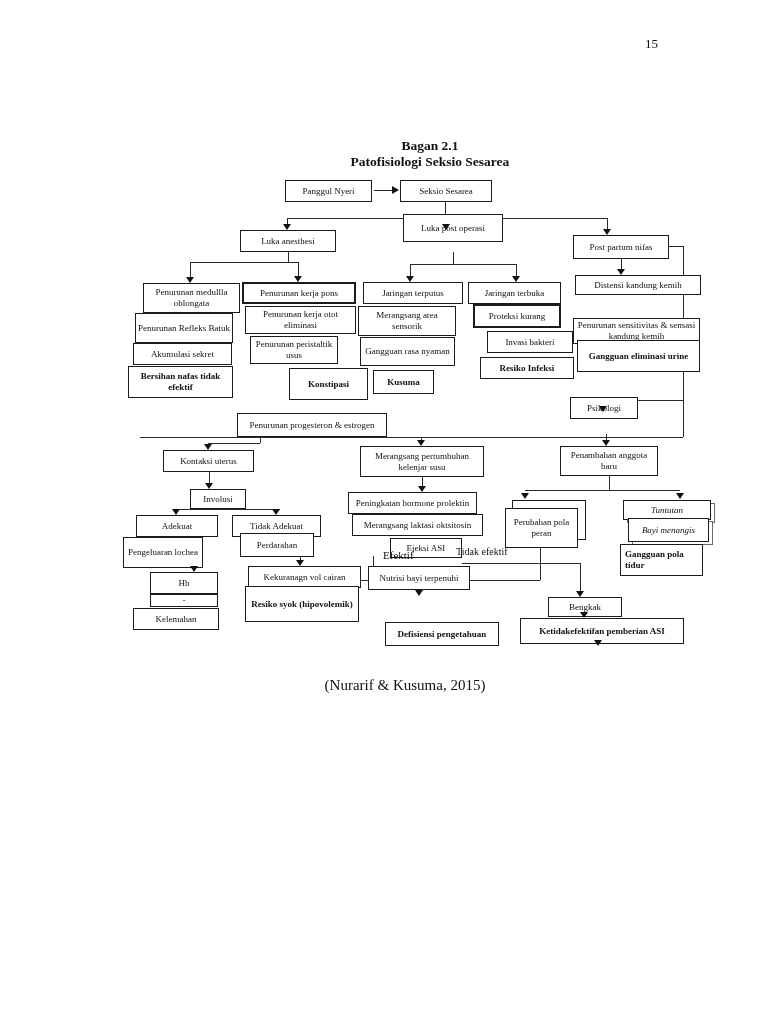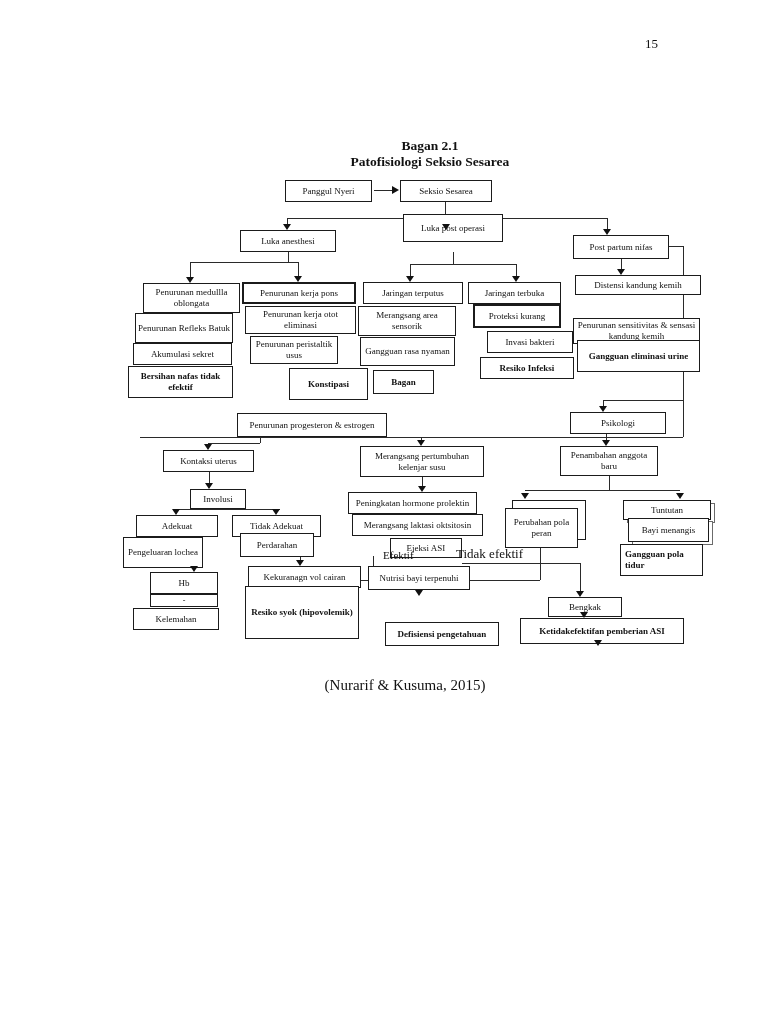--- a/index.html
+++ b/index.html
@@ -6,21 +6,21 @@
   .page{position:relative;width:768px;height:1024px;background:#ffffff;
         font-family:"Liberation Serif", serif;color:#111;overflow:hidden;}
   .pageno{position:absolute;font-size:13px;}
   .title{position:absolute;text-align:center;font-weight:bold;font-size:13.5px;line-height:1.15;}
   .node{position:absolute;border:1px solid #1b1b1b;background:#fff;box-sizing:border-box;
         display:flex;align-items:center;justify-content:center;text-align:center;
         font-size:9px;line-height:1.2;padding:1px 2px;z-index:2;}
   .bold{font-weight:bold;}
   .thick{border-width:2px;}
   .left{justify-content:flex-start;text-align:left;}
-  .dbl{box-shadow:4px 3px 0 -1px #fff,4px 3px 0 0 #6b6b6b;}
+  .dbl{box-shadow:4px 3px 0 -1px #fff,4px 3px 0 0 #6b6b6b;font-style:italic;}
   .lh{position:absolute;height:1px;background:#2a2a2a;z-index:1;}
   .lv{position:absolute;width:1px;background:#2a2a2a;z-index:1;}
   .ad{position:absolute;width:0;height:0;border-left:4px solid transparent;
       border-right:4px solid transparent;border-top:6px solid #111;z-index:3;}
   .ar{position:absolute;width:0;height:0;border-top:4px solid transparent;
       border-bottom:4px solid transparent;border-left:7px solid #111;z-index:3;}
   .flabel{position:absolute;z-index:4;background:transparent;}
   .citation{position:absolute;text-align:center;font-size:15px;}
   .ghost{position:absolute;border:1px solid #1b1b1b;background:#fff;z-index:1;}
 </style>
@@ -82,34 +82,34 @@
   <div class="node bold" style="left:128px;top:366px;width:105px;height:32px">Bersihan nafas tidak efektif</div>
 
   <div class="node thick" style="left:242px;top:282px;width:114px;height:22px">Penurunan kerja pons</div>
   <div class="node" style="left:245px;top:306px;width:111px;height:28px">Penurunan kerja otot eliminasi</div>
   <div class="node" style="left:250px;top:336px;width:88px;height:28px">Penurunan peristaltik usus</div>
   <div class="node bold" style="left:289px;top:368px;width:79px;height:32px">Konstipasi</div>
 
   <div class="node" style="left:363px;top:282px;width:100px;height:22px">Jaringan terputus</div>
   <div class="node" style="left:358px;top:306px;width:98px;height:30px">Merangsang area sensorik</div>
   <div class="node" style="left:360px;top:337px;width:95px;height:29px">Gangguan rasa nyaman</div>
-  <div class="node bold" style="left:373px;top:370px;width:61px;height:24px">Bagan</div>
+  <div class="node bold" style="left:373px;top:370px;width:61px;height:24px">Kusuma</div>
 
   <div class="node" style="left:468px;top:282px;width:93px;height:22px">Jaringan terbuka</div>
   <div class="node thick" style="left:473px;top:304px;width:88px;height:24px">Proteksi kurang</div>
   <div class="node" style="left:487px;top:331px;width:86px;height:22px">Invasi bakteri</div>
   <div class="node bold" style="left:480px;top:357px;width:94px;height:22px">Resiko Infeksi</div>
 
   <div class="node" style="left:575px;top:275px;width:126px;height:20px">Distensi kandung kemih</div>
   <div class="node" style="left:573px;top:318px;width:127px;height:26px">Penurunan sensitivitas &amp; sensasi kandung kemih</div>
   <div class="node bold" style="left:577px;top:340px;width:123px;height:32px">Gangguan eliminasi urine</div>
 
   <div class="lh" style="left:140px;top:437px;width:543px"></div>
   <div class="node" style="left:237px;top:413px;width:150px;height:24px">Penurunan progesteron &amp; estrogen</div>
-  <div class="node" style="left:570px;top:412px;width:96px;height:22px">Psikologi</div>
+  <div class="node" style="left:570px;top:397px;width:68px;height:22px">Psikologi</div>
 
   <div class="lh" style="left:208px;top:443px;width:52px"></div>
   <div class="lv" style="left:260px;top:437px;height:6px"></div>
   <div class="ad" style="left:204px;top:444px"></div>
   <div class="lv" style="left:421px;top:437px;height:4px"></div>
   <div class="ad" style="left:417px;top:440px"></div>
   <div class="lv" style="left:606px;top:434px;height:6px"></div>
   <div class="ad" style="left:602px;top:440px"></div>
 
   <div class="node" style="left:163px;top:450px;width:91px;height:22px">Kontaksi uterus</div>
@@ -135,30 +135,30 @@
   <div class="node" style="left:240px;top:533px;width:74px;height:24px;z-index:3">Perdarahan</div>
 
   <div class="ad" style="left:190px;top:566px"></div>
   <div class="node" style="left:150px;top:572px;width:68px;height:22px">Hb</div>
   <div class="node" style="left:150px;top:594px;width:68px;height:13px;font-size:8px">-</div>
   <div class="node" style="left:133px;top:608px;width:86px;height:22px">Kelemahan</div>
 
   <div class="lv" style="left:300px;top:557px;height:4px"></div>
   <div class="ad" style="left:296px;top:560px"></div>
   <div class="node" style="left:248px;top:566px;width:113px;height:22px">Kekuranagn vol cairan</div>
-  <div class="node bold" style="left:245px;top:586px;width:114px;height:53px;z-index:3">Resiko syok (hipovolemik)</div>
+  <div class="node bold" style="left:245px;top:586px;width:114px;height:36px;z-index:3">Resiko syok (hipovolemik)</div>
 
   <div class="lv" style="left:422px;top:477px;height:9px"></div>
   <div class="ad" style="left:418px;top:486px"></div>
   <div class="node" style="left:348px;top:492px;width:129px;height:22px">Peningkatan hormone prolektin</div>
   <div class="node" style="left:352px;top:514px;width:131px;height:22px">Merangsang laktasi oktsitosin</div>
   <div class="node" style="left:390px;top:538px;width:72px;height:20px;z-index:3">Ejeksi ASI</div>
 
   <div class="flabel" style="left:383px;top:549px;font-size:11px">Efektif</div>
-  <div class="flabel" style="left:456px;top:546px;font-size:13px">Tidak efektif</div>
+  <div class="flabel" style="left:456px;top:546px;font-size:10px">Tidak efektif</div>
 
   <div class="lv" style="left:373px;top:556px;height:10px"></div>
   <div class="lh" style="left:462px;top:563px;width:118px"></div>
   <div class="lv" style="left:580px;top:563px;height:28px"></div>
   <div class="ad" style="left:576px;top:591px"></div>
 
   <div class="node" style="left:368px;top:566px;width:102px;height:24px">Nutrisi bayi terpenuhi</div>
   <div class="ad" style="left:415px;top:590px"></div>
   <div class="node bold" style="left:385px;top:622px;width:114px;height:24px;z-index:3">Defisiensi pengetahuan</div>
 

